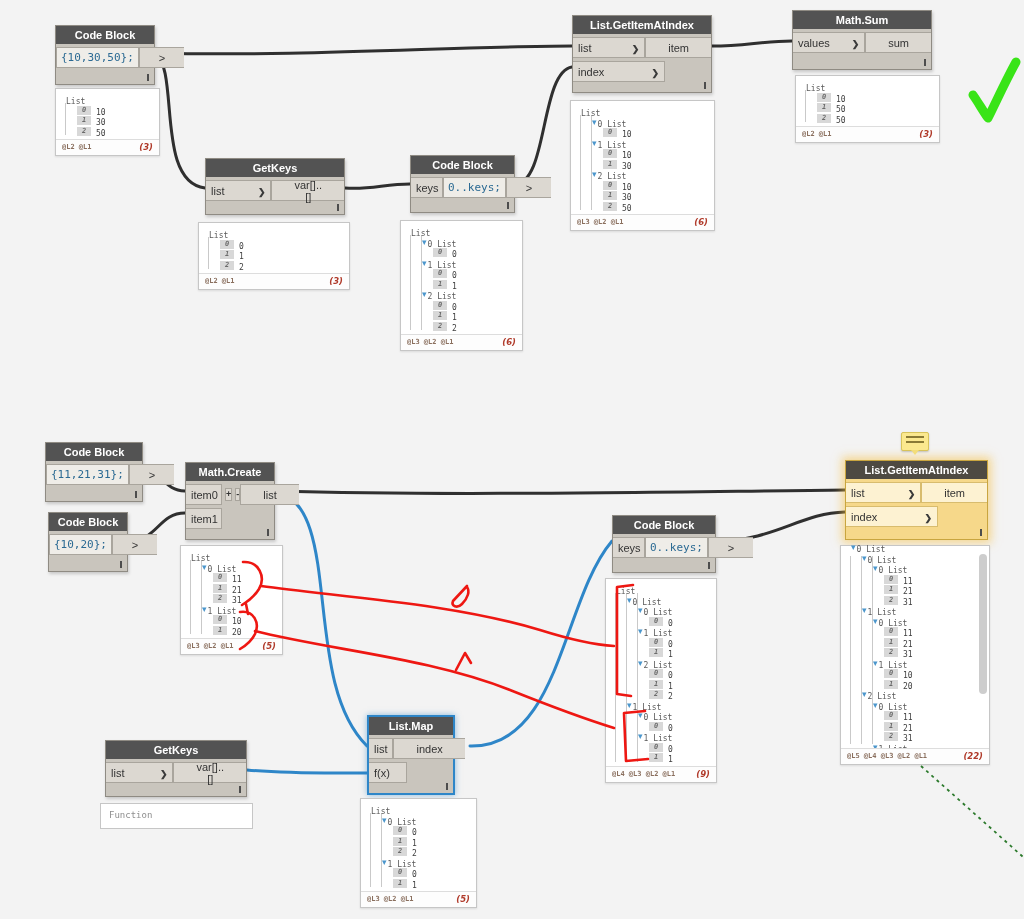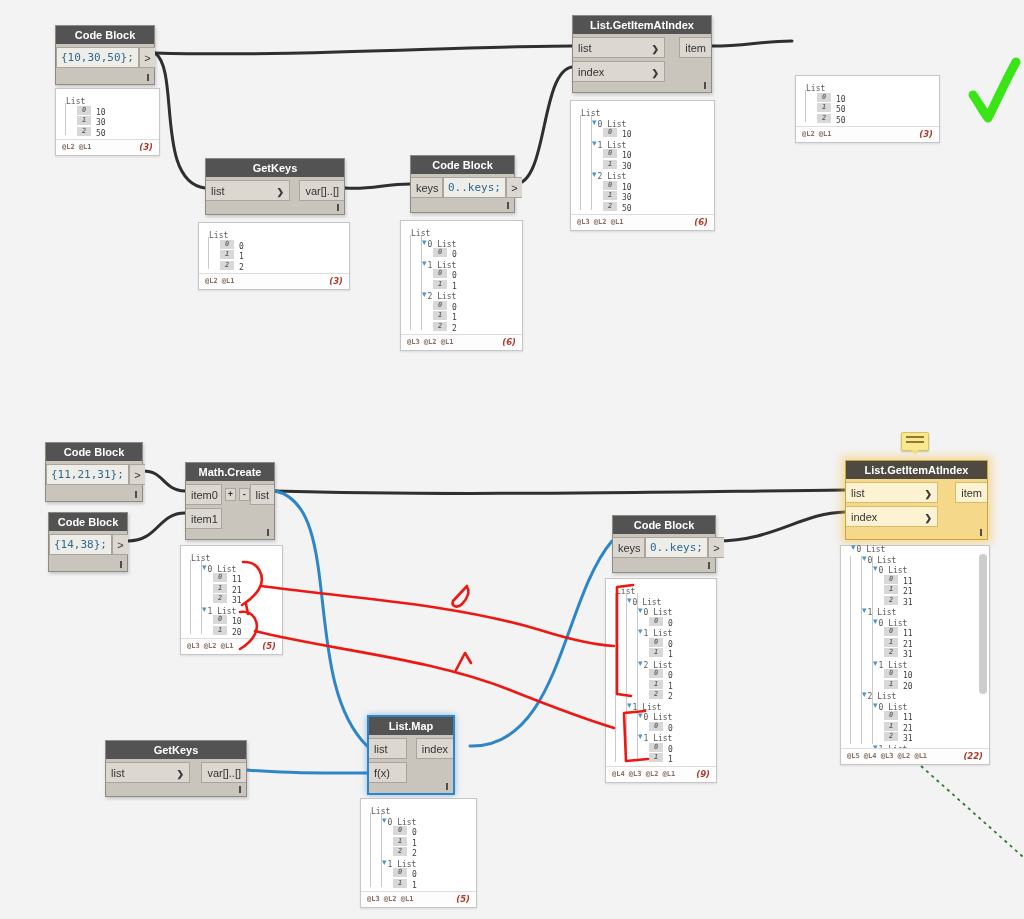--- a/index.html
+++ b/index.html
@@ -12,21 +12,21 @@
 
   
   .node{position:absolute;background:#c9c5bd;border:1px solid #8f8b83;box-shadow:1px 2px 3px rgba(0,0,0,.18);z-index:2;box-sizing:border-box;}
   .node::after{content:"";position:absolute;right:5px;bottom:3px;width:2px;height:7px;background:#4d4d4d;}
   .nh{background:#535353;color:#fff;font:bold 11px/18px "Liberation Sans",sans-serif;text-align:center;height:18px;overflow:hidden;}
   .nb{position:relative;}
   .row{display:flex;align-items:stretch;margin-top:3px;height:21px;}
   .pin{background:#dcd8d1;border:1px solid #a9a59d;border-left:none;display:flex;align-items:center;font:11px "Liberation Sans",sans-serif;color:#333;padding:0 5px;box-sizing:border-box;}
   .pin .chev{margin-left:auto;padding-left:8px;}
   .chev::before{content:"❯";font-size:9px;font-weight:bold;color:#3a3a3a;}
-  .pout{background:#dcd8d1;border:1px solid #a9a59d;border-right:none;margin-left:auto;display:flex;align-items:center;justify-content:center;font:11px "Liberation Sans",sans-serif;color:#333;padding:0 5px;box-sizing:border-box;}
+  .pout{background:#dcd8d1;border:1px solid #a9a59d;border-right:none;margin-left:auto;display:flex;align-items:center;justify-content:center;font:11px "Liberation Sans",sans-serif;color:#333;padding:0 22px;box-sizing:border-box;text-align:center;}
   .code{background:#efede8;border:1px solid #a9a59d;font:11px "DejaVu Sans Mono",monospace;color:#2b6a93;display:flex;align-items:center;padding:0 4px;flex:1;box-sizing:border-box;}
   .btn{width:13px;height:13px;margin:4px 0 0 3px;background:#dcd8d1;border:1px solid #a9a59d;font:bold 9px/11px "Liberation Sans",sans-serif;text-align:center;color:#333;box-sizing:border-box;}
   .selected{border:2px solid #2e86c8;box-shadow:0 0 6px rgba(46,134,200,.55);}
   .warn{background:#f6d88a;border-color:#c9a53f;box-shadow:0 0 9px 3px rgba(246,190,60,.55);}
   .warn .pin,.warn .pout{background:#fdf2d2;border-color:#d8bc6e;}
   .warn .nh{background:#4e4a42;}
 
   
   .pv{position:absolute;background:#fff;border:1px solid #c6c6c6;z-index:2;display:flex;flex-direction:column;box-shadow:0 1px 2px rgba(0,0,0,.10);box-sizing:border-box;}
   .pv-body{position:relative;flex:1;padding:5px 4px 3px 4px;overflow:hidden;}
@@ -121,36 +121,48 @@
       </div>
       <div class="row">
         <div class="pin" style="width:92px">
             <span>index</span>
             <span class="chev"></span>
           </div>
       </div>
     </div>
   </div>
 
+  <div class="node" style="left:792px;top:10px;width:140px;height:60px">
+    <div class="nh">Math.Sum</div>
+    <div class="nb">
+        <div class="row">
+      <div class="pin" style="width:96px">
+            <span>values</span>
+            <span class="chev"></span>
+          </div>
+      <div class="pout">sum</div>
+    </div>
+      </div>
+  </div>
 
   <div class="node" style="left:45px;top:442px;width:98px;height:60px">
     <div class="nh">Code Block</div>
     <div class="nb">
         <div class="row">
       <div class="code">{11,21,31};</div>
       <div class="pout" style="width:16px">&gt;</div>
     </div>
       </div>
   </div>
 
   <div class="node" style="left:48px;top:512px;width:80px;height:60px">
     <div class="nh">Code Block</div>
     <div class="nb">
         <div class="row">
-      <div class="code">{14,38};</div>
+      <div class="code">{10,20};</div>
       <div class="pout" style="width:16px">&gt;</div>
     </div>
       </div>
   </div>
 
   <div class="node" style="left:185px;top:462px;width:90px;height:78px">
     <div class="nh">Math.Create</div>
     <div class="nb">
       <div class="row">
         <div class="pin" style="width:36px">
@@ -173,20 +185,21 @@
     <div class="nb">
         <div class="row">
       <div class="pin" style="width:84px">
             <span>list</span>
             <span class="chev"></span>
           </div>
       <div class="pout">var[]..[]</div>
     </div>
       </div>
   </div>
+  <div class="hintbox" style="left:100px;top:803px;width:153px;height:26px">Function</div>
 
   <div class="node selected" style="left:367px;top:715px;width:88px;height:80px">
     <div class="nh">List.Map</div>
     <div class="nb">
       <div class="row">
         <div class="pin" style="width:38px">
             <span>list</span>
           </div>
         <div class="pout">index</div>
       </div>

